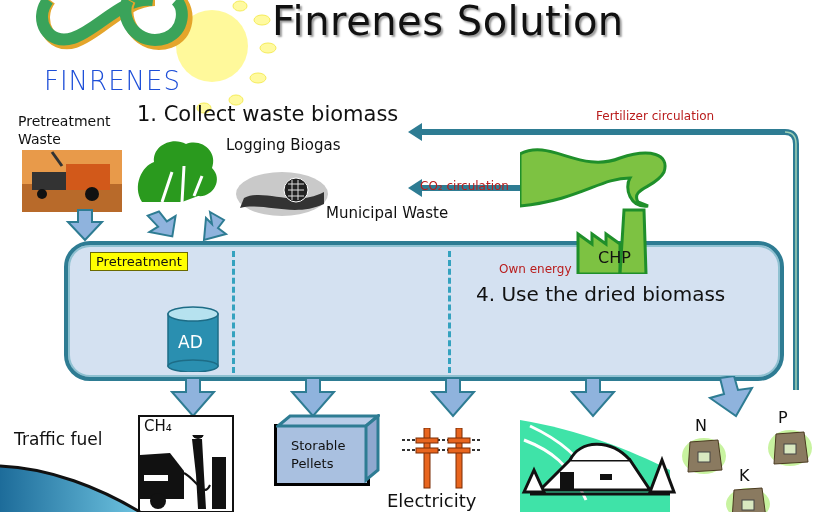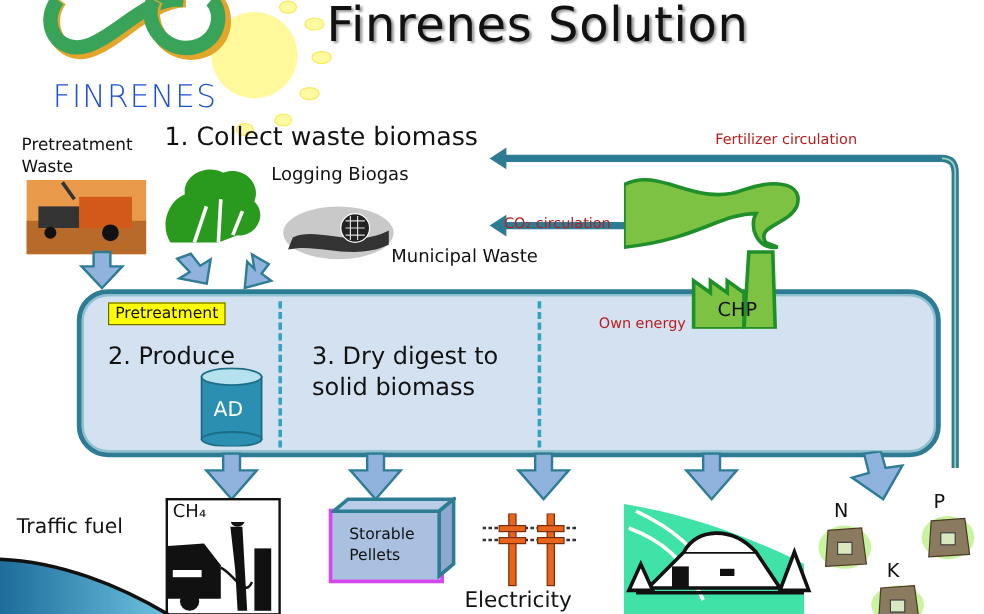--- a/index.html
+++ b/index.html
@@ -7,21 +7,21 @@
   .abs{position:absolute;}
   .title{left:272px;top:-2px;font-size:40px;text-shadow:2px 2px 2px #9a9a9a;letter-spacing:0.5px;white-space:nowrap;}
   .logo-text{left:44px;top:66px;font-size:26px;letter-spacing:1px;color:#1d4ed8;font-weight:300;}
   .step1{left:137px;top:102px;font-size:21px;white-space:nowrap;}
   .lbl{font-size:15px;white-space:nowrap;color:#111;}
   .small{font-size:12px;white-space:nowrap;color:#b91c1c;}
   .mainbox{left:64px;top:241px;width:712px;height:132px;background:#d4e1f1;border:4px solid #2e7c93;border-radius:26px;box-shadow:inset 0 0 0 2px #8fc1d1;}
   .divider{position:absolute;top:6px;height:122px;border-left:3px dashed #35a2bf;}
   .steptext{position:absolute;font-size:20px;line-height:26px;white-space:nowrap;}
   .pretreat{left:90px;top:252px;background:#ffff00;border:1px solid #6a6a00;font-size:13px;padding:1px 5px;white-space:nowrap;}
-  .pellets{left:274px;top:424px;width:90px;height:56px;background:#a9c0e0;border:3px solid #d946ef;}
+  .pellets{left:274px;top:424px;width:90px;height:56px;background:#a9c0e0;border:3px solid #000000;}
   .pellets span{position:absolute;left:14px;top:10px;font-size:13px;line-height:18px;}
   .ch4box{left:138px;top:415px;width:92px;height:94px;border:2px solid #111;background:#fff;}
   .npk{font-size:16px;}
 </style>
 </head>
 <body>
 
 <svg class="abs" style="left:140px;top:0;" width="140" height="120" viewBox="0 0 140 120">
   <circle cx="72" cy="46" r="36" fill="#fff88a" opacity="0.85"></circle>
   <g fill="#fffaa0" stroke="#f5ec5a" stroke-width="1">
@@ -97,27 +97,23 @@
     <polygon points="28,134 42,125 42,143"></polygon>
   </g>
 </svg>
 <div class="abs small" style="left:596px;top:109px;">Fertilizer circulation</div>
 <div class="abs small" style="left:420px;top:179px;">CO₂ circulation</div>
 
 <div class="abs mainbox">
   <div class="divider" style="left:164px;"></div>
   <div class="divider" style="left:380px;"></div>
   <div class="steptext" style="left:22px;top:38px;">
-    <div>2. Produce</div>
-  </div>
-  <div class="steptext" style="left:192px;top:38px;">
-    <div>3. Dry digest to</div>
-    <div>solid biomass</div>
   </div>
   <div class="steptext" style="left:408px;top:36px;">
+    <div>4. Use the dried biomass</div>
   </div>
 </div>
 <div class="abs pretreat">Pretreatment</div>
 
 <svg class="abs" style="left:166px;top:306px;" width="54" height="66" viewBox="0 0 54 66">
   <rect x="2" y="8" width="50" height="52" fill="#2a8fb0" stroke="#1d6c86" stroke-width="1.5"></rect>
   <ellipse cx="27" cy="60" rx="25" ry="6" fill="#2a8fb0" stroke="#1d6c86" stroke-width="1.5"></ellipse>
   <ellipse cx="27" cy="8" rx="25" ry="7" fill="#b6e2ef" stroke="#1d6c86" stroke-width="1.5"></ellipse>
 </svg>
 <div class="abs" style="left:178px;top:332px;color:#fff;font-size:17px;">AD</div>

